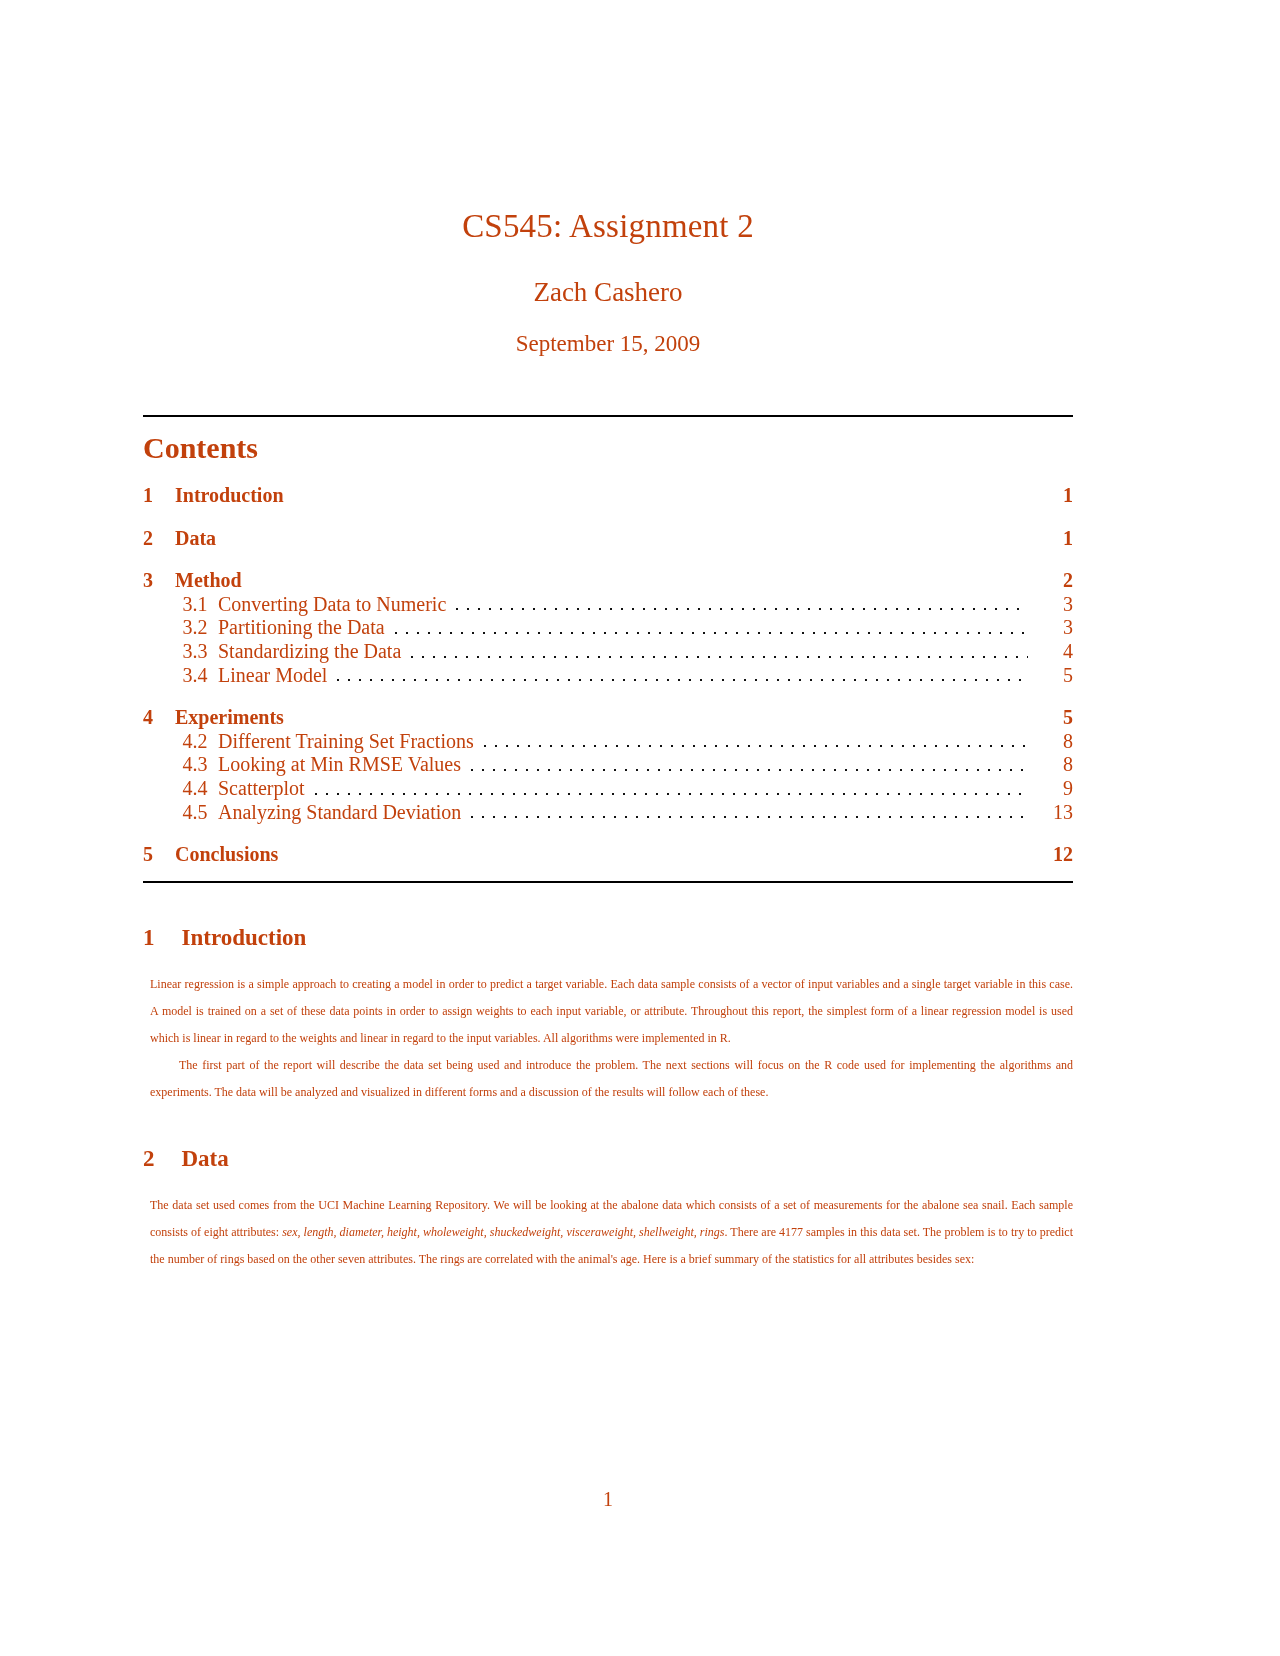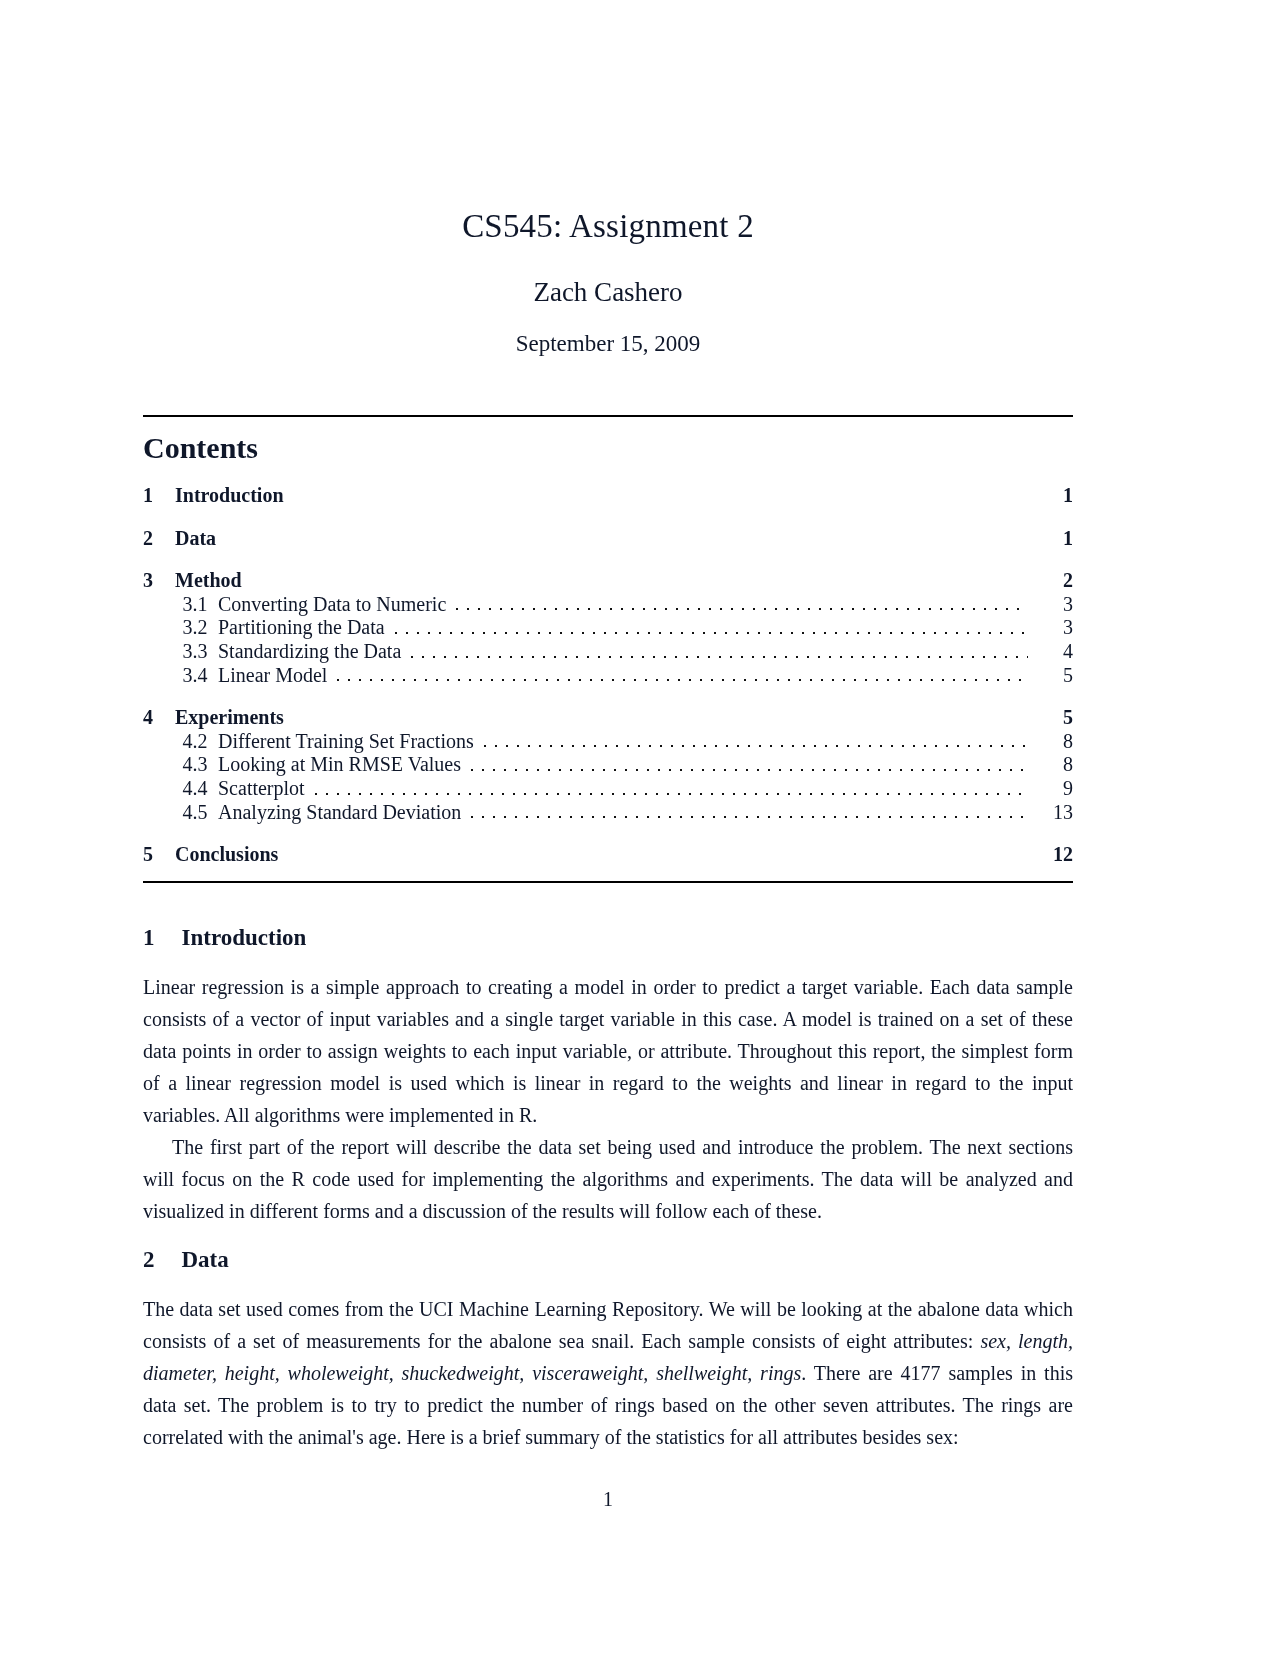--- a/index.html
+++ b/index.html
@@ -2,21 +2,21 @@
 <html><head>
 <meta charset="utf-8">
 <style>
   html, body { margin: 0; padding: 0; background: #ffffff; }
   .page {
     position: relative;
     width: 1280px;
     height: 1656px;
     margin: 0 auto;
     background: #ffffff;
-    color: #0f172a;
+    color: #c2410c;
     font-family: "Liberation Serif", "DejaVu Serif", serif;
     overflow: hidden;
     box-sizing: border-box;
     padding: 0 207px 0 143px;
   }
   .title-block { margin-top: 208px; text-align: center; }
   .paper-title { font-size: 33px; font-weight: 400; margin: 0; letter-spacing: 0.2px; }
   .paper-author { font-size: 27px; margin-top: 32px; }
   .paper-date   { font-size: 23px; margin-top: 23px; }
 
@@ -38,26 +38,26 @@
   .toc-leader.dots {
     height: 2px;
     align-self: flex-end;
     margin: 0 9px 6px 10px;
     background-image: repeating-linear-gradient(to right, #111 0 2.2px, transparent 2.2px 11px);
   }
   .toc-page { flex: none; width: 36px; text-align: right; }
 
   .section-heading { font-size: 23px; font-weight: 700; margin: 42px 0 0 0; }
   .section-heading .sec-num { display: inline-block; margin-right: 27px; }
-  .section-heading.data-heading { margin-top: 20px; }
+  .section-heading.data-heading { margin-top: 40px; }
 
   p.body-para {
-    margin: 20px 0 0 0;
-    font-size: 20px;
-    line-height: 32px;
+    margin: 20px 0 0 7px;
+    font-size: 12px;
+    line-height: 27px;
     text-align: justify;
   }
   p.body-para.continuation { margin-top: 0; text-indent: 29px; }
   .math-italic { font-style: italic; }
 
   .page-footer {
     position: absolute;
     top: 1488px;
     left: 143px;
     width: 930px;

